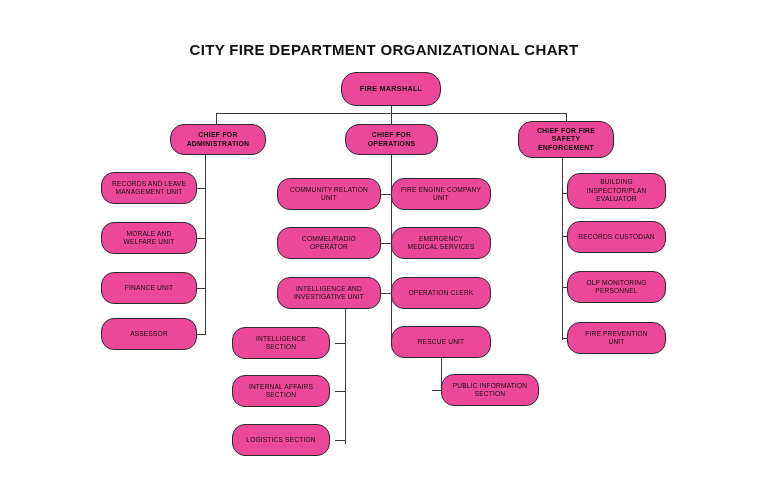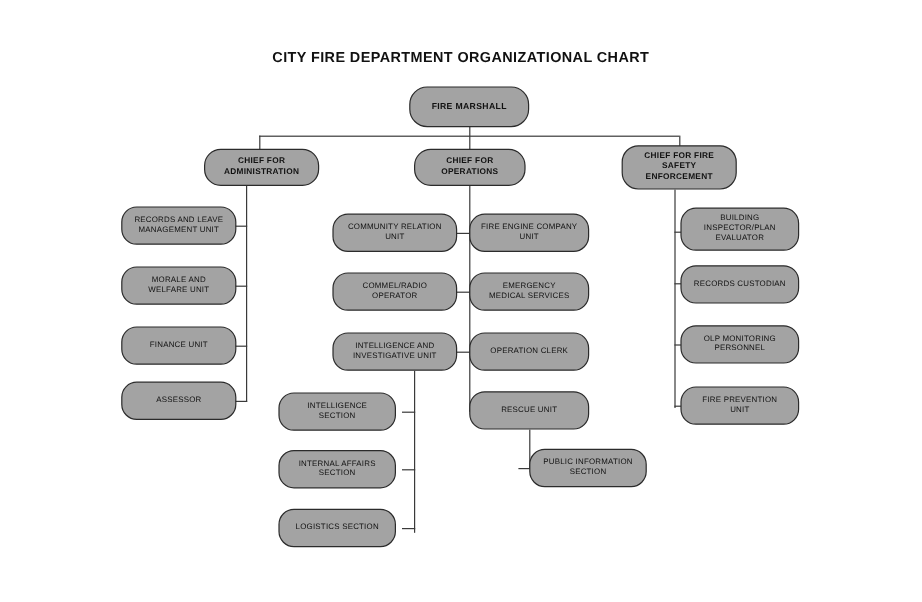--- a/index.html
+++ b/index.html
@@ -19,39 +19,39 @@
     height: 502px;
     background: #ffffff;
     overflow: hidden;
   }
   #chart-title {
     position: absolute;
     left: 0;
     top: 41px;
     width: 768px;
     text-align: center;
-    font-size: 12px;
+    font-size: 15px;
     font-weight: bold;
     letter-spacing: 0.35px;
     color: #111111;
   }
   
   .line {
     position: absolute;
     background: #3a3a3a;
   }
   .line.h { height: 1px; }
   .line.v { width: 1px; }
   
   .node {
     position: absolute;
     box-sizing: border-box;
     border: 1px solid #2b2b2b;
     border-radius: 13px;
-    background: #a3a3a3;
+    background: #ec4899;
     display: flex;
     align-items: center;
     justify-content: center;
     text-align: center;
     font-size: 6.6px;
     line-height: 8.4px;
     letter-spacing: 0.18px;
     color: #111111;
     padding: 1px 3px;
     overflow: hidden;

